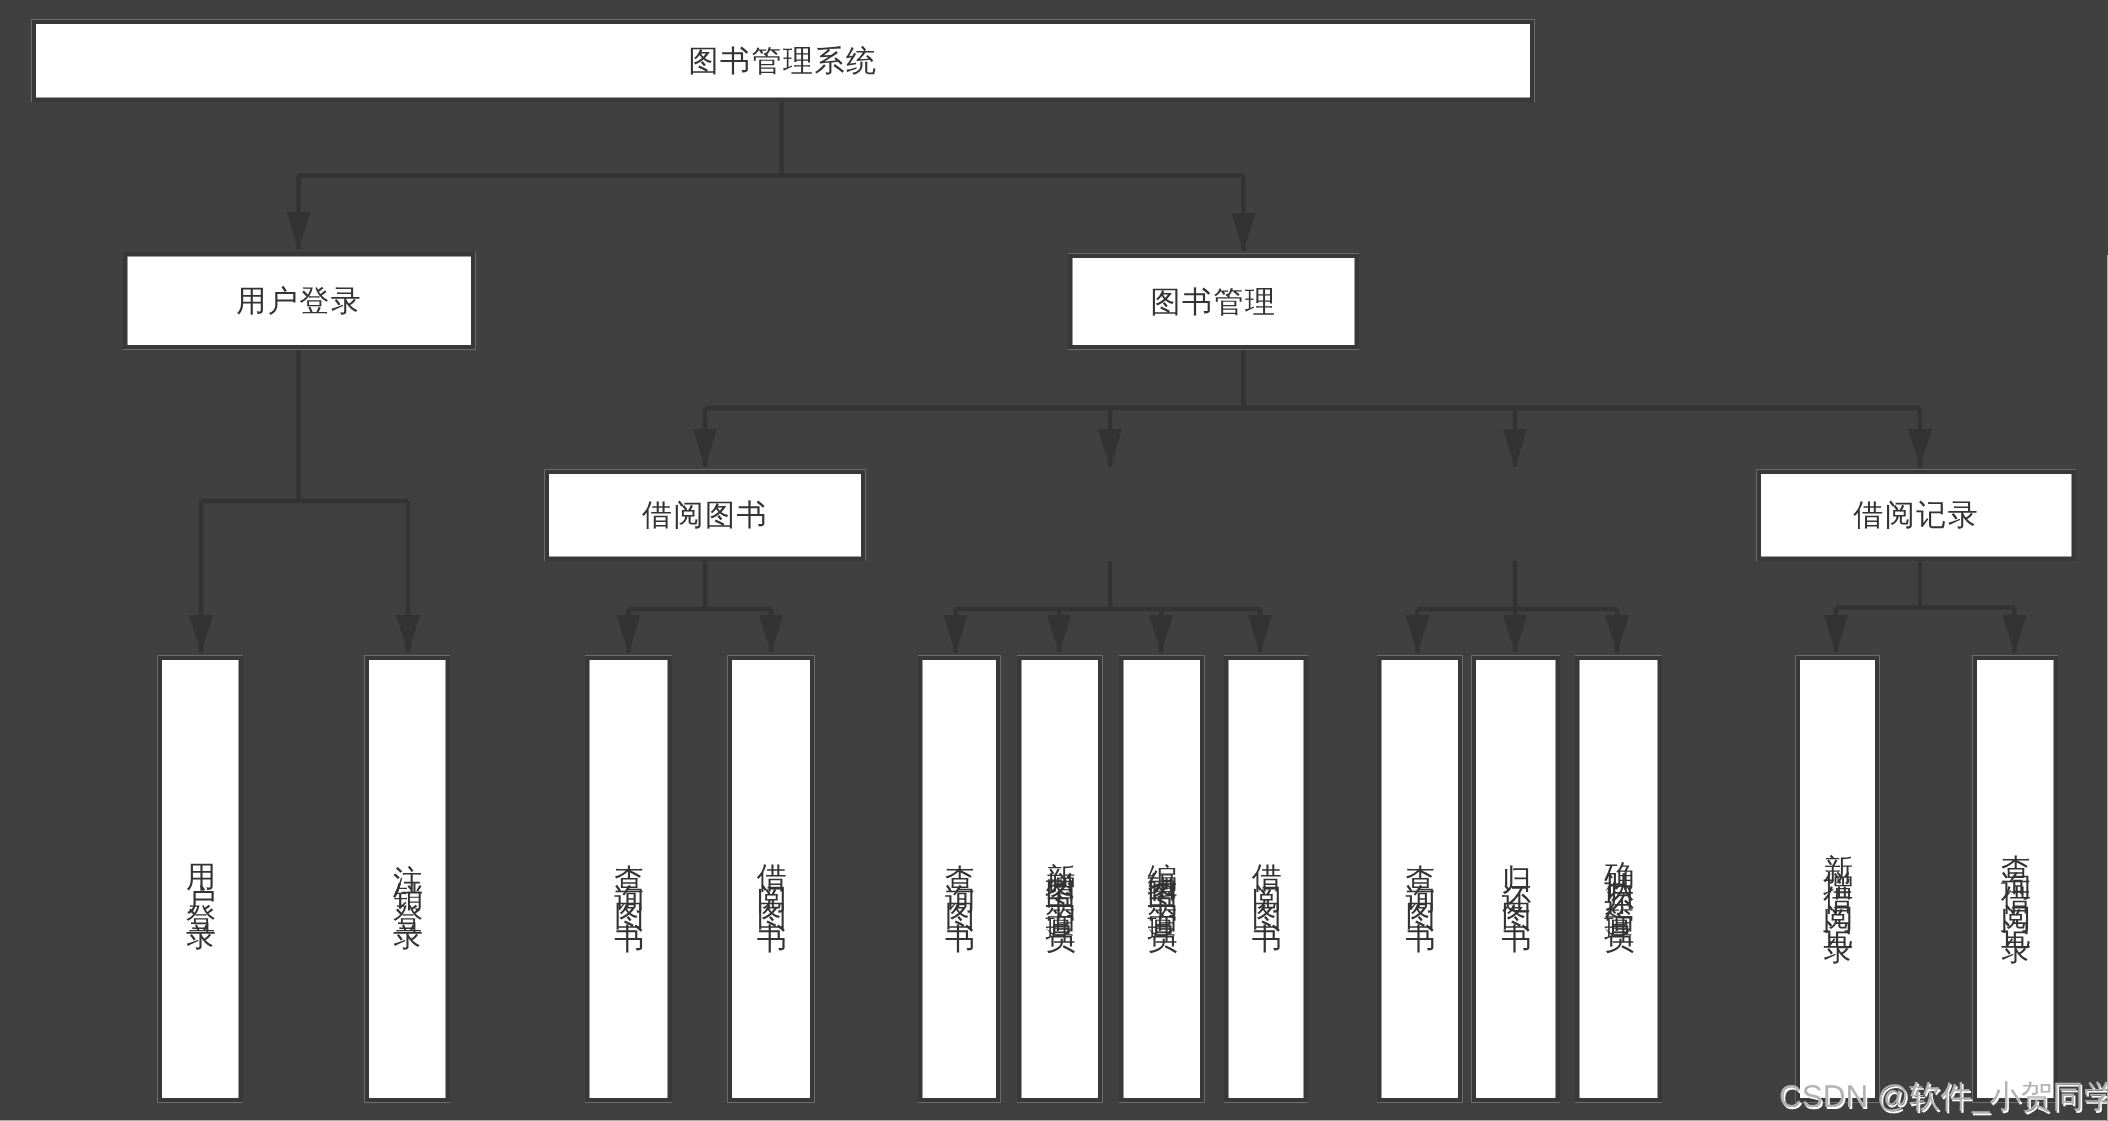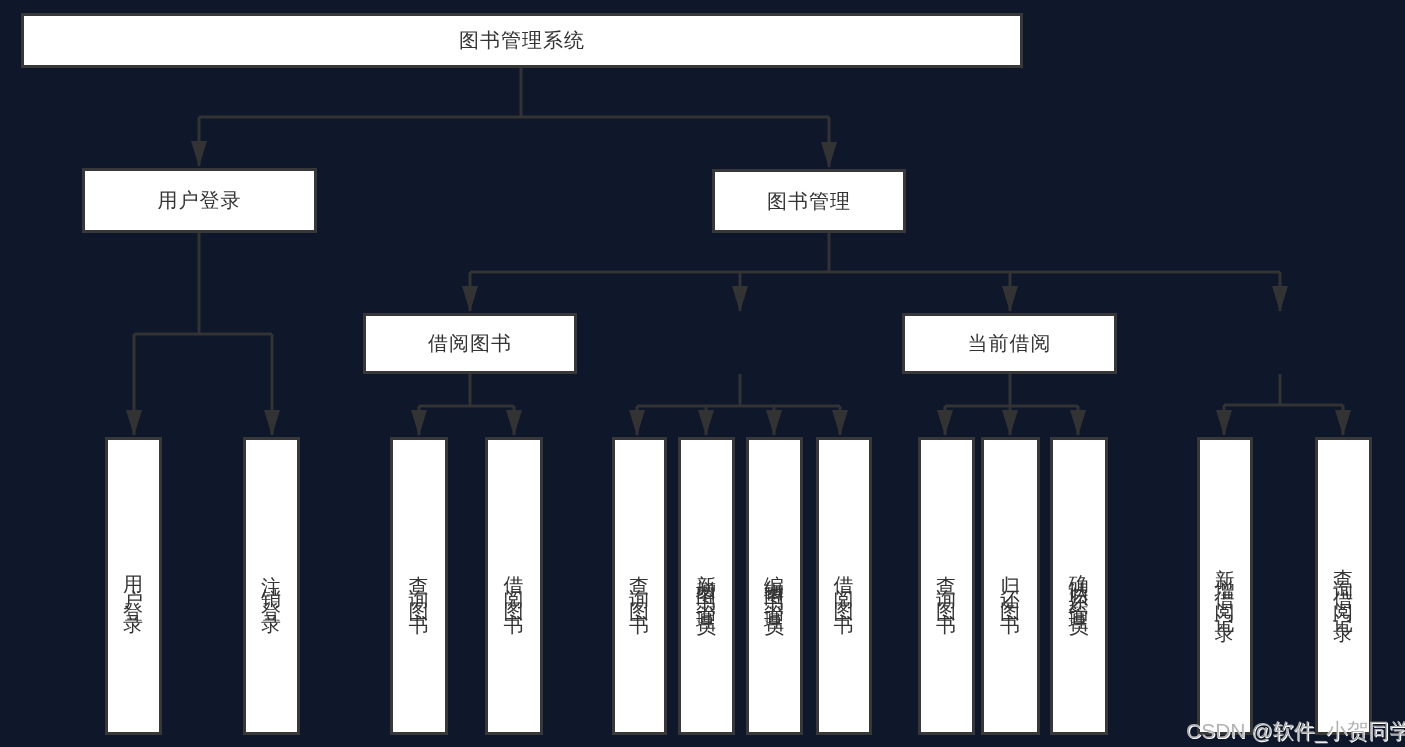--- a/index.html
+++ b/index.html
@@ -1,19 +1,19 @@
 <!DOCTYPE html>
 <html><head>
 <meta charset="utf-8">
 <style>
   html,body{margin:0;padding:0;background:#fff;}
   .stage{
     position:relative;
     width:1405px;height:747px;
-    background:#0f172a;
+    background:#404040;
     font-family:"Liberation Sans","DejaVu Sans",sans-serif;
     color:#333;
     overflow:hidden;
   }
   .conn-layer{position:absolute;left:0;top:0;width:1405px;height:747px;}
   .conn{stroke:#333333;stroke-width:3;fill:none;}
   .node{
     position:absolute;
     box-sizing:border-box;
     border:3px solid #383838;
@@ -97,21 +97,21 @@
     <path class="conn" d="M1224 405 L1224 435" marker-end="url(#arw)"></path>
     <path class="conn" d="M1343 405 L1343 435" marker-end="url(#arw)"></path>
   </svg>
 
   <div class="node" style="left:21px;top:13px;width:1002px;height:55px;">图书管理系统</div>
 
   <div class="node" style="left:82px;top:168px;width:235px;height:65px;">用户登录</div>
   <div class="node" style="left:712px;top:169px;width:194px;height:64px;">图书管理</div>
 
   <div class="node" style="left:363px;top:313px;width:214px;height:61px;">借阅图书</div>
-  <div class="node" style="left:902px;top:313px;width:215px;height:61px;">当前借阅</div>
+  <div class="node" style="left:1171px;top:313px;width:213px;height:61px;">借阅记录</div>
 
   <div class="leaf" style="left:105px;top:437px;width:57px;height:298px;">
     <span class="v-label" style="letter-spacing: 13px;">用户登录</span>
   </div>
   <div class="leaf" style="left:243px;top:437px;width:57px;height:298px;">
     <span class="v-label" style="letter-spacing: 13px;">注销登录</span>
   </div>
 
   <div class="leaf" style="left:390px;top:437px;width:58px;height:298px;">
     <span class="v-label" style="letter-spacing: 13px;">查询图书</span>

